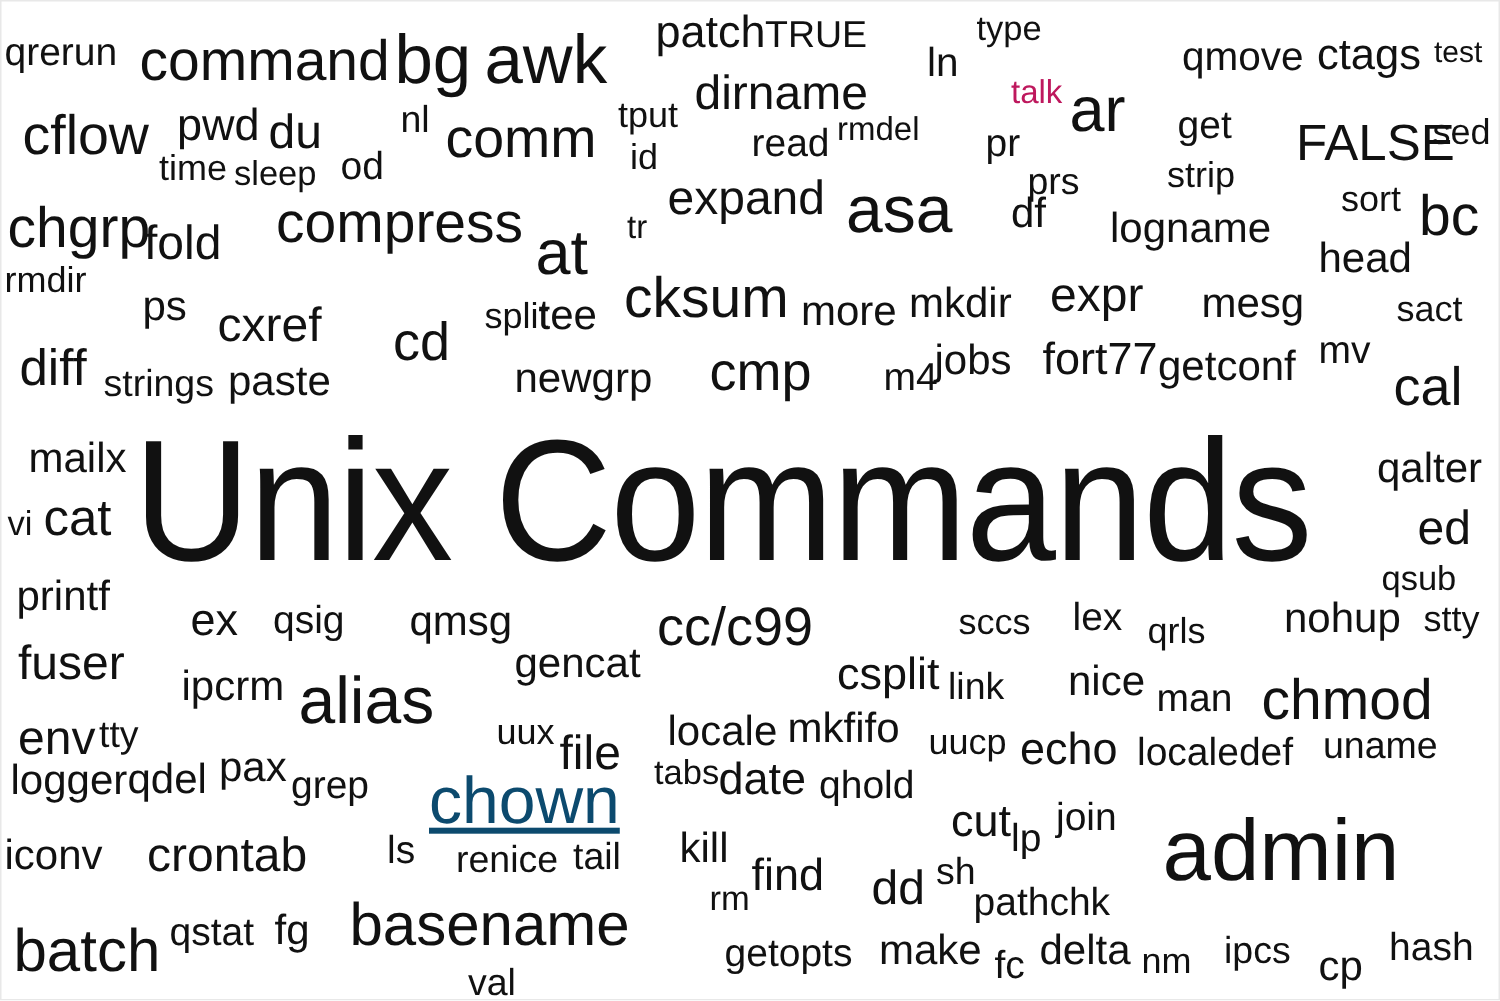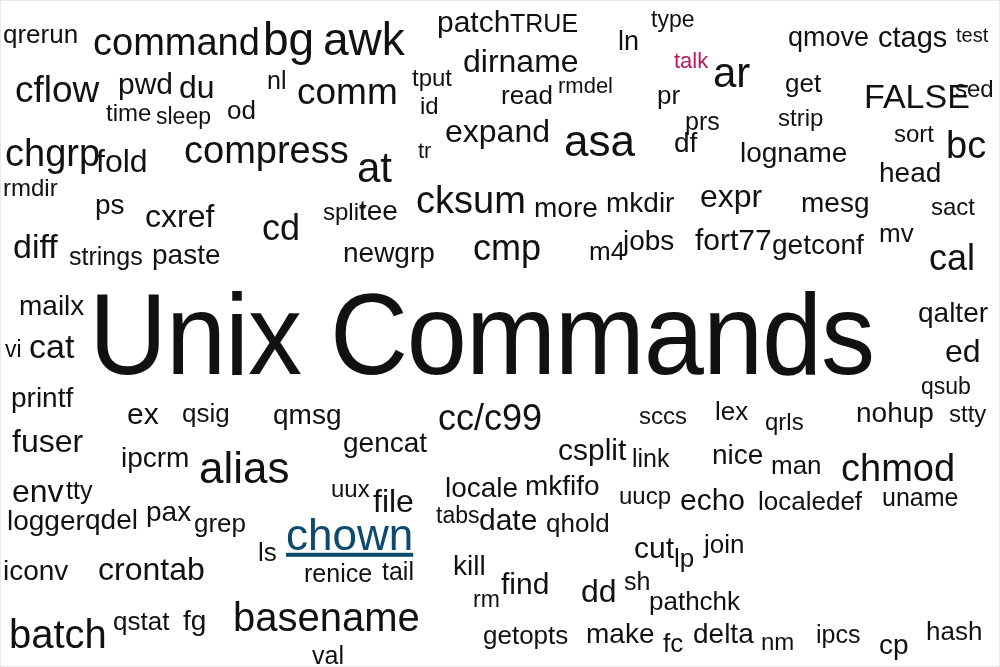--- a/index.html
+++ b/index.html
@@ -145,23 +145,24 @@
     <span class="word" style="font-size: 28px; left: 84px; top: 527px; transform: translateY(-0.8em); color: rgb(17, 17, 17);">qdel</span>
     <span class="word" style="font-size: 28px; left: 145px; top: 519px; transform: translateY(-0.8em); color: rgb(17, 17, 17);">pax</span>
     <span class="word" style="font-size: 26px; left: 193px; top: 530px; transform: translateY(-0.8em); color: rgb(17, 17, 17);">grep</span>
     <span class="word" style="font-size: 44px; left: 285px; top: 547px; transform: translateY(-0.8em); color: #0c4a6e; text-decoration: underline;">chown</span>
     <span class="word" style="font-size: 23px; left: 435px; top: 521px; transform: translateY(-0.8em); color: rgb(17, 17, 17);">tabs</span>
     <span class="word" style="font-size: 30px; left: 478px; top: 528px; transform: translateY(-0.8em); color: rgb(17, 17, 17);">date</span>
     <span class="word" style="font-size: 26px; left: 545px; top: 530px; transform: translateY(-0.8em); color: rgb(17, 17, 17);">qhold</span>
     <span class="word" style="font-size: 30px; left: 633px; top: 556px; transform: translateY(-0.8em); color: rgb(17, 17, 17);">cut</span>
     <span class="word" style="font-size: 26px; left: 673px; top: 565px; transform: translateY(-0.8em); color: rgb(17, 17, 17);">lp</span>
     <span class="word" style="font-size: 26px; left: 703px; top: 551px; transform: translateY(-0.8em); color: rgb(17, 17, 17);">join</span>
+    <span class="word" style="font-size: 58px; left: 774px; top: 584px; transform: translateY(-0.8em); color: rgb(17, 17, 17);">admin</span>
     <span class="word" style="font-size: 28px; left: 2px; top: 578px; transform: translateY(-0.8em); color: rgb(17, 17, 17);">iconv</span>
     <span class="word" style="font-size: 32px; left: 97px; top: 578px; transform: translateY(-0.8em); color: rgb(17, 17, 17);">crontab</span>
-    <span class="word" style="font-size: 26px; left: 257px; top: 559px; transform: translateY(-0.8em); color: rgb(17, 17, 17);">ls</span>
+    <span class="word" style="font-size: 26px; left: 257px; top: 573px; transform: translateY(-0.8em); color: rgb(17, 17, 17);">ls</span>
     <span class="word" style="font-size: 25px; left: 303px; top: 580px; transform: translateY(-0.8em); color: rgb(17, 17, 17);">renice</span>
     <span class="word" style="font-size: 25px; left: 381px; top: 578px; transform: translateY(-0.8em); color: rgb(17, 17, 17);">tail</span>
     <span class="word" style="font-size: 28px; left: 452px; top: 573px; transform: translateY(-0.8em); color: rgb(17, 17, 17);">kill</span>
     <span class="word" style="font-size: 30px; left: 500px; top: 592px; transform: translateY(-0.8em); color: rgb(17, 17, 17);">find</span>
     <span class="word" style="font-size: 32px; left: 580px; top: 600px; transform: translateY(-0.8em); color: rgb(17, 17, 17);">dd</span>
     <span class="word" style="font-size: 25px; left: 623px; top: 588px; transform: translateY(-0.8em); color: rgb(17, 17, 17);">sh</span>
     <span class="word" style="font-size: 23px; left: 472px; top: 605px; transform: translateY(-0.8em); color: rgb(17, 17, 17);">rm</span>
     <span class="word" style="font-size: 26px; left: 648px; top: 608px; transform: translateY(-0.8em); color: rgb(17, 17, 17);">pathchk</span>
     <span class="word" style="font-size: 40px; left: 8px; top: 645px; transform: translateY(-0.8em); color: rgb(17, 17, 17);">batch</span>
     <span class="word" style="font-size: 26px; left: 112px; top: 628px; transform: translateY(-0.8em); color: rgb(17, 17, 17);">qstat</span>

